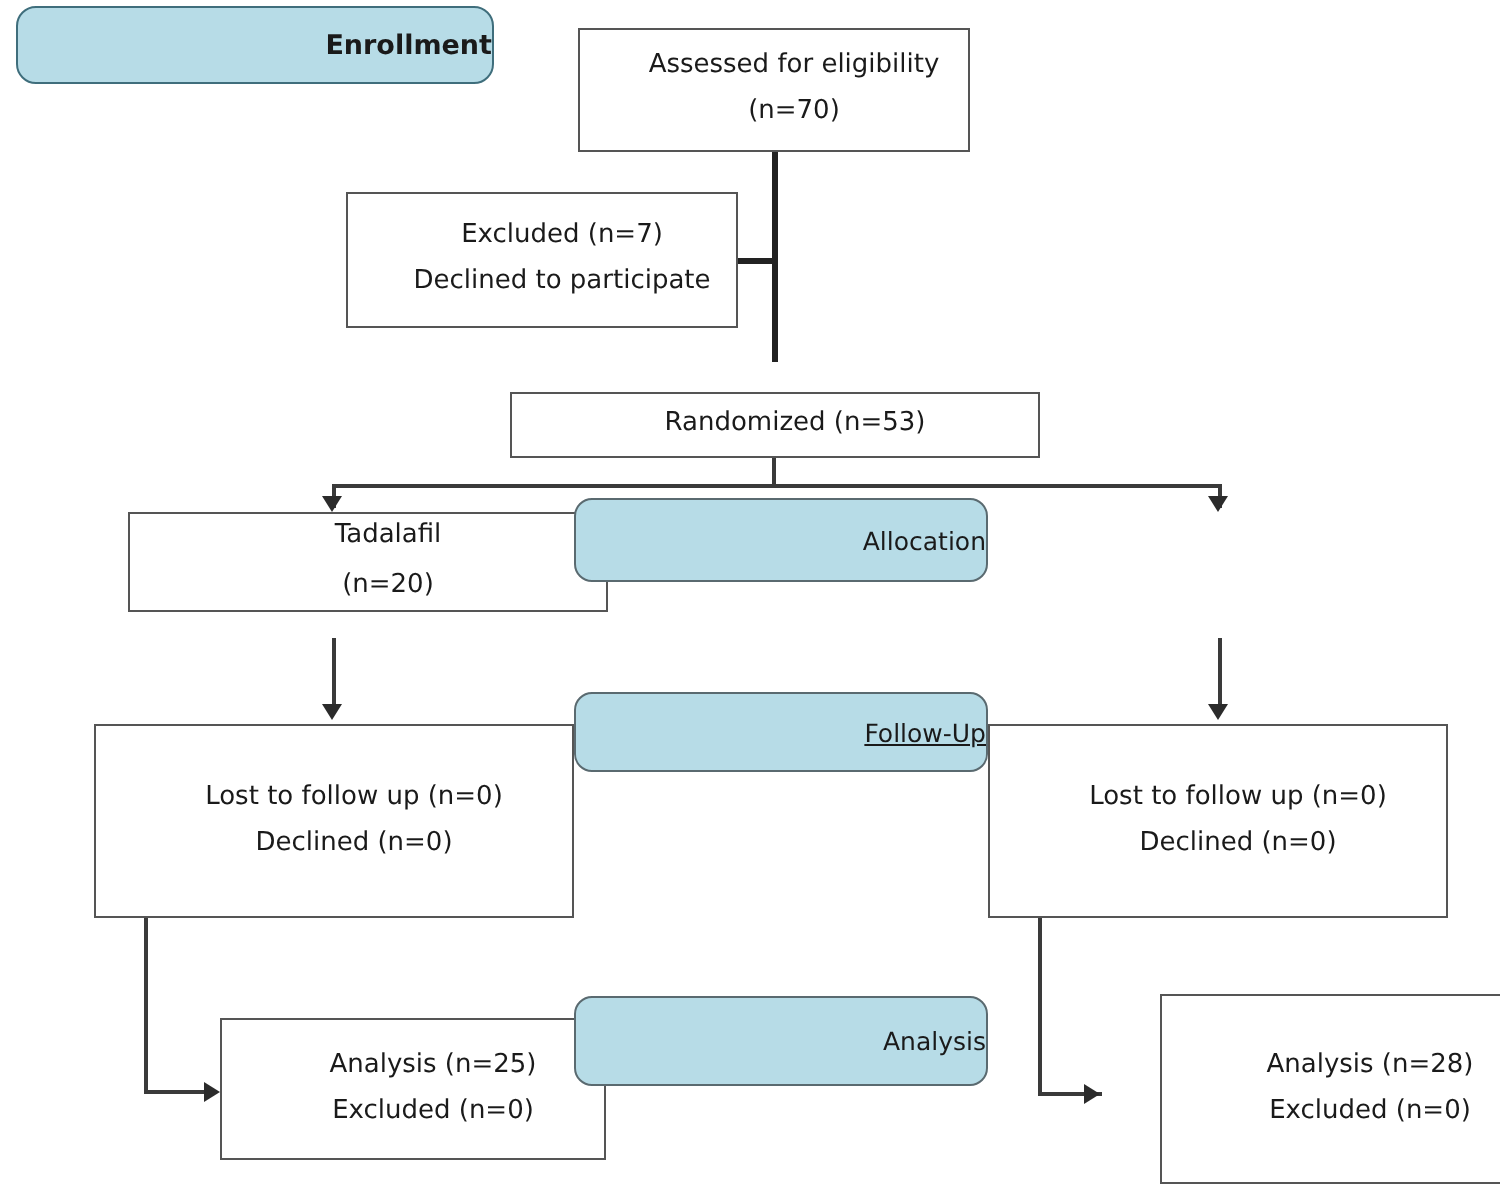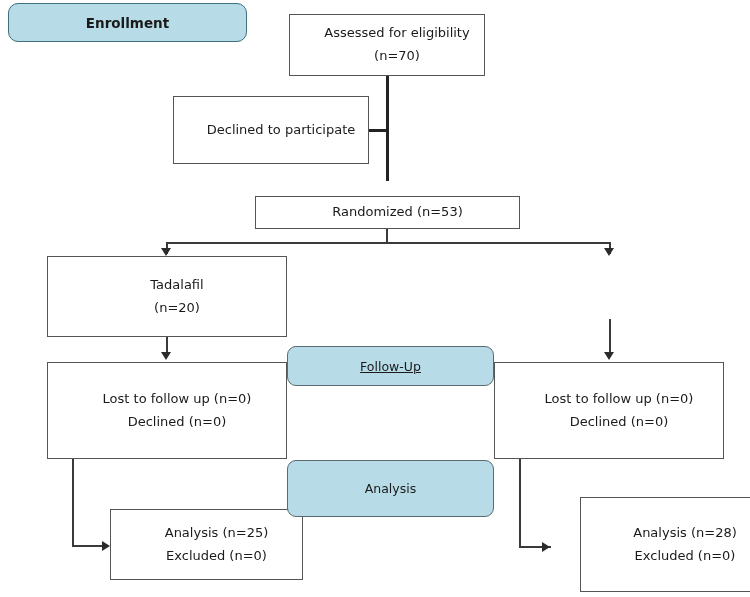--- a/index.html
+++ b/index.html
@@ -32,21 +32,21 @@
     padding-left: 20px;
   }
   .pill {
     position: absolute;
     box-sizing: border-box;
     background: #b7dce7;
     border: 1.6px solid #5a6a70;
     border-radius: 9px;
     display: flex;
     align-items: center;
-    justify-content: center;
+    justify-content: flex-end;
     text-align: center;
     color: #1a1a1a;
     font-size: 12.5px;
     z-index: 6;
   }
   .pill.strong {
     font-weight: bold;
     font-size: 13.5px;
     border-color: #3f6e7c;
     border-radius: 10px;
@@ -90,40 +90,44 @@
   <div class="node" style="left:289px; top:14px; width:196px; height:62px;">
     <span class="tline">Assessed for eligibility</span>
     <span class="tline">(n=70)</span>
   </div>
 
   <div class="line thick-v" style="left:386px; top:76px; height:105px;"></div>
 
   <div class="line thick-h" style="left:369px; top:129px; width:19px;"></div>
 
   <div class="node" style="left:173px; top:96px; width:196px; height:68px;">
+    <span class="tline">Excluded (n=7)</span>
     <span class="tline">Declined to participate</span>
   </div>
 
   <div class="node" style="left:255px; top:196px; width:265px; height:33px;">
     <span class="tline">Randomized (n=53)</span>
   </div>
 
   <div class="line v" style="left:386px; top:213px; height:30px;"></div>
   <div class="line h" style="left:166px; top:242px; width:444px;"></div>
   <div class="line v" style="left:166px; top:242px; height:12px;"></div>
   <div class="arrow-down" style="left:161px; top:248px;"></div>
   <div class="line v" style="left:609px; top:242px; height:12px;"></div>
   <div class="arrow-down" style="left:604px; top:248px;"></div>
 
-  <div class="node" style="left:47px; top:256px; width:240px; height:81px;">
+  <div class="node" style="left:64px; top:256px; width:240px; height:50px;justify-content:space-between;">
     <span class="tline">Tadalafil</span>
     <span class="tline">(n=20)</span>
   </div>
 
 
+  <div class="pill" style="left:287px; top:249px; width:207px; height:42px;">
+    <span class="tline">Allocation</span>
+  </div>
 
   <div class="line v" style="left:166px; top:319px; height:34px;"></div>
   <div class="arrow-down" style="left:161px; top:352px;"></div>
   <div class="line v" style="left:609px; top:319px; height:34px;"></div>
   <div class="arrow-down" style="left:604px; top:352px;"></div>
 
   <div class="node" style="left:47px; top:362px; width:240px; height:97px;">
     <span class="tline">Lost to follow up (n=0)</span>
     <span class="tline">Declined (n=0)</span>
   </div>
@@ -148,17 +152,17 @@
   <div class="node" style="left:110px; top:509px; width:193px; height:71px;">
     <span class="tline">Analysis (n=25)</span>
     <span class="tline">Excluded (n=0)</span>
   </div>
 
   <div class="node" style="left:550px; top:497px; width:190px; height:95px;margin-left:30px;">
     <span class="tline">Analysis (n=28)</span>
     <span class="tline">Excluded (n=0)</span>
   </div>
 
-  <div class="pill" style="left:287px; top:460px; width:207px; height:57px;">
+  <div class="pill" style="left:287px; top:498px; width:207px; height:45px;">
     <span class="tline">Analysis</span>
   </div>
 
 </div>
 
 </body></html>

